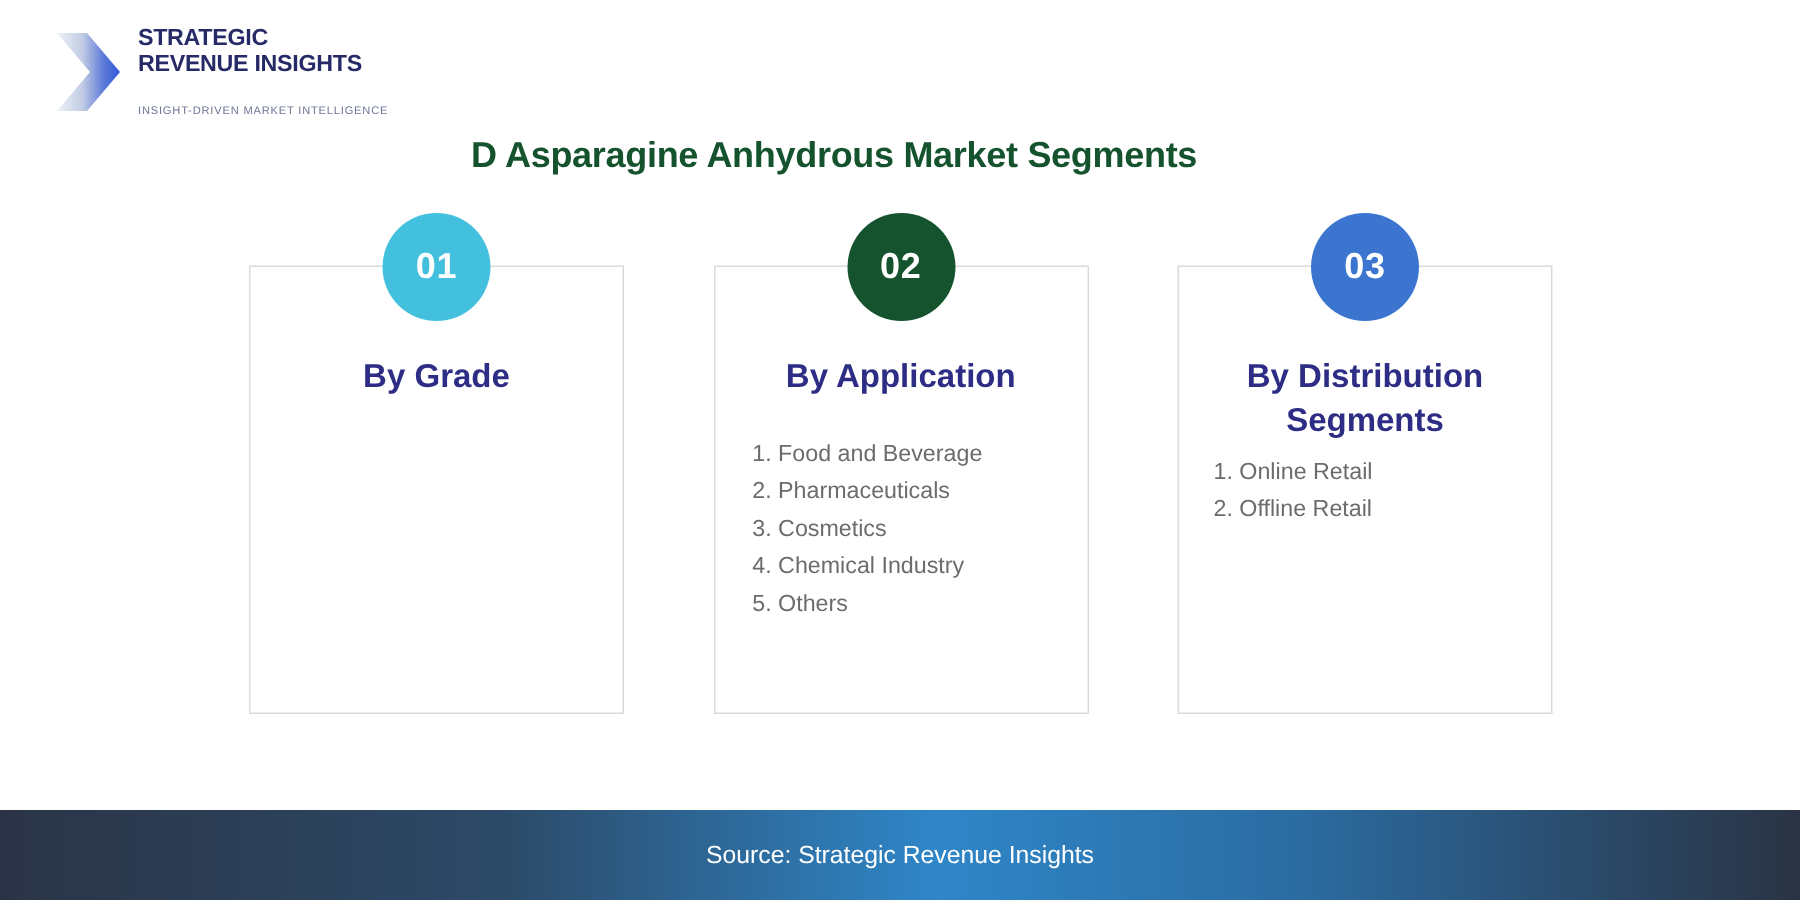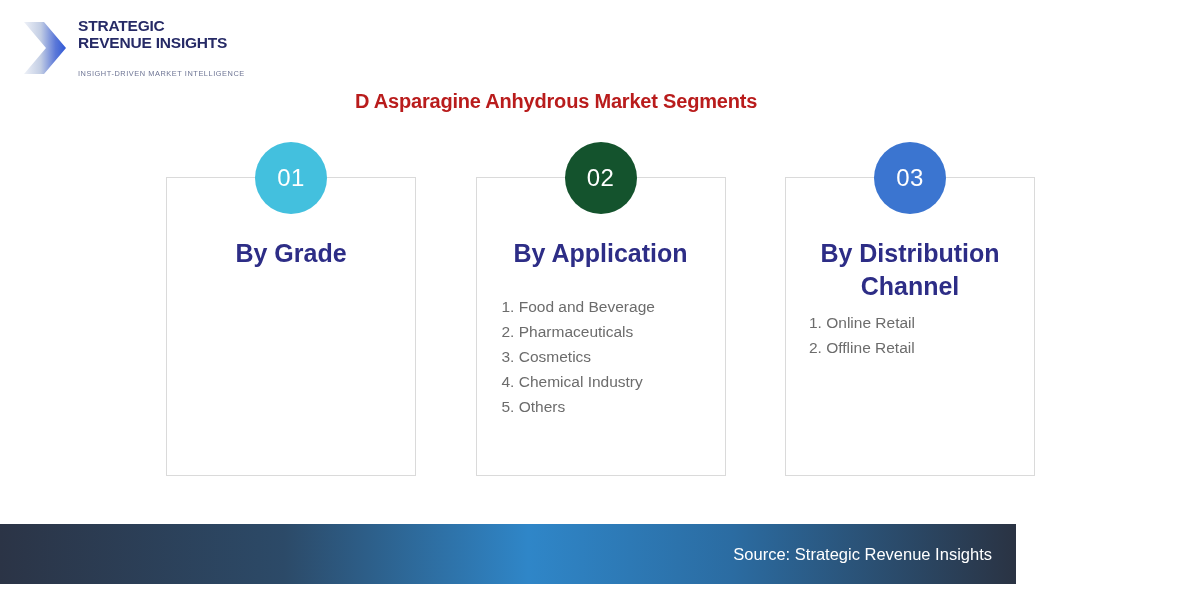--- a/index.html
+++ b/index.html
@@ -11,21 +11,21 @@
     height: 600px;
     background: #ffffff;
     font-family: "Liberation Sans", sans-serif;
     overflow: hidden;
     position: relative;
   }
 
   
   .logo {
     position: absolute;
-    left: 22px;
+    left: 36px;
     top: 18px;
     display: flex;
     align-items: center;
     gap: 10px;
   }
   .logo-mark {
     width: 46px;
     height: 56px;
     flex: none;
   }
@@ -50,23 +50,23 @@
     white-space: nowrap;
   }
 
   
   .page-title {
     position: absolute;
     top: 90px;
     left: 0;
     width: 1112px;
     text-align: center;
-    font-size: 20px;
-    font-weight: bold;
-    color: #b91c1c;
+    font-size: 24px;
+    font-weight: bold;
+    color: #14532d;
     letter-spacing: -0.2px;
   }
 
   
   .cards {
     position: absolute;
     top: 142px;
     left: 166px;
     width: 869px;
     height: 340px;
@@ -94,36 +94,36 @@
     left: 50%;
     transform: translateX(-50%);
     width: 72px;
     height: 72px;
     border-radius: 50%;
     display: flex;
     align-items: center;
     justify-content: center;
     color: #ffffff;
     font-size: 24px;
-    font-weight: normal;
+    font-weight: bold;
     z-index: 2;
     letter-spacing: 0.5px;
   }
   .card-content {
     position: absolute;
     top: 95px;
     left: 0;
     width: 250px;
     padding: 0 8px;
     box-sizing: border-box;
     z-index: 3;
   }
   .card-heading {
     text-align: center;
-    font-size: 25px;
+    font-size: 22px;
     font-weight: bold;
     color: #2d2d86;
     line-height: 1.3;
     margin-bottom: 8px;
   }
   .card-list {
     margin: 0;
     padding: 0;
     list-style: none;
   }
@@ -134,26 +134,26 @@
     white-space: nowrap;
   }
   .card-1 .card-list { padding-left: 22px; }
   .card-2 .card-list { padding-left: 18px; margin-top: 24px; }
   .card-3 .card-list { padding-left: 16px; }
 
   
   .footer {
     position: absolute;
     left: 0;
-    bottom: 16px;
-    width: 1016px;
+    bottom: 0;
+    width: 1200px;
     height: 60px;
     display: flex;
     align-items: center;
-    justify-content: flex-end;
+    justify-content: center;
     padding: 0 24px;
     box-sizing: border-box;
     background: linear-gradient(90deg,
                 #2b3446 0%,
                 #2c4a68 28%,
                 #2f86c8 52%,
                 #2b6ca2 72%,
                 #2a3343 100%);
   }
   .footer-text {
@@ -214,21 +214,21 @@
       </ul>
     </div>
   </div>
 
   <div class="card-wrap card-3">
     <div class="card-box"></div>
     <div class="card-badge" style="background: rgb(59, 117, 208); text-align: center;">
       <span>03</span>
     </div>
     <div class="card-content">
-      <div class="card-heading">By Distribution Channel</div>
+      <div class="card-heading">By Distribution Segments</div>
       <ul class="card-list">
         <li>1. Online Retail</li>
         <li>2. Offline Retail</li>
       </ul>
     </div>
   </div>
 
 </div>
 
 <div class="footer">

